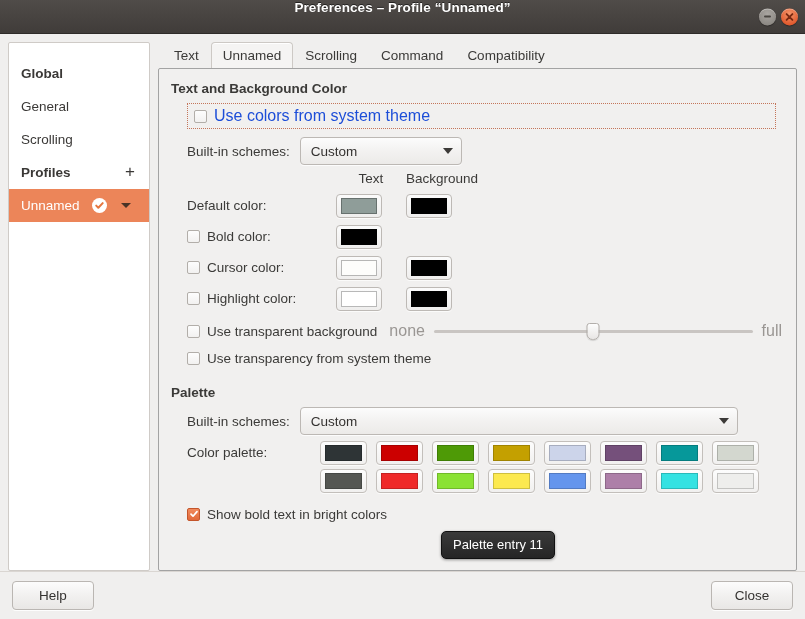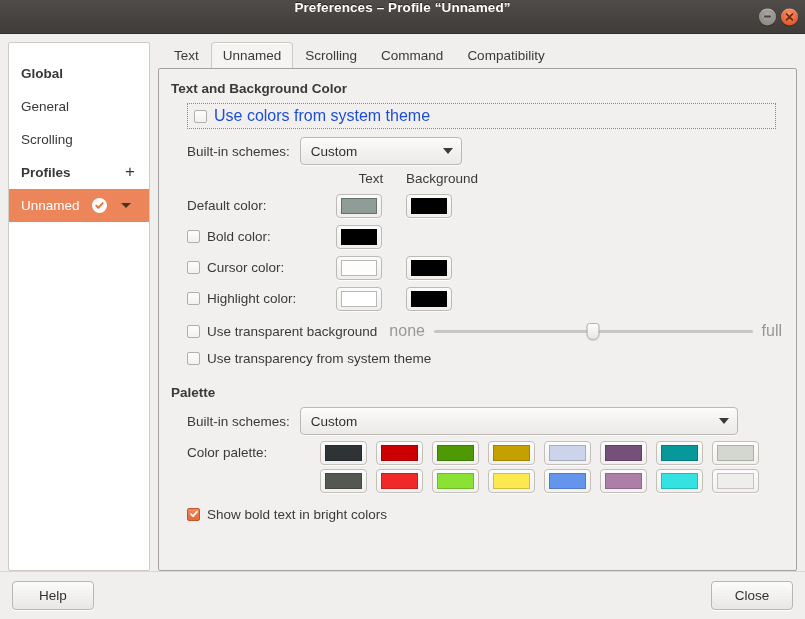--- a/index.html
+++ b/index.html
@@ -558,20 +558,23 @@
           <span class="rowlabel">
             <span class="chk checked">
               <svg width="10" height="10" viewBox="0 0 10 10">
                 <path d="M2 5.2 L4 7.2 L8 2.6" stroke="#ffffff" stroke-width="1.7" fill="none" stroke-linecap="round" stroke-linejoin="round"></path>
               </svg>
             </span>
             <span style="margin-left:7px;">Show bold text in bright colors</span>
           </span>
         </div>
 
+        <div class="tooltip" style="left:282px; top:462px;">
+          <span>Palette entry 11</span>
+        </div>
 
       </div>
     </div>
   </div>
 
   <div class="footer">
     <div class="btn">Help</div>
     <div class="btn">Close</div>
   </div>
 

